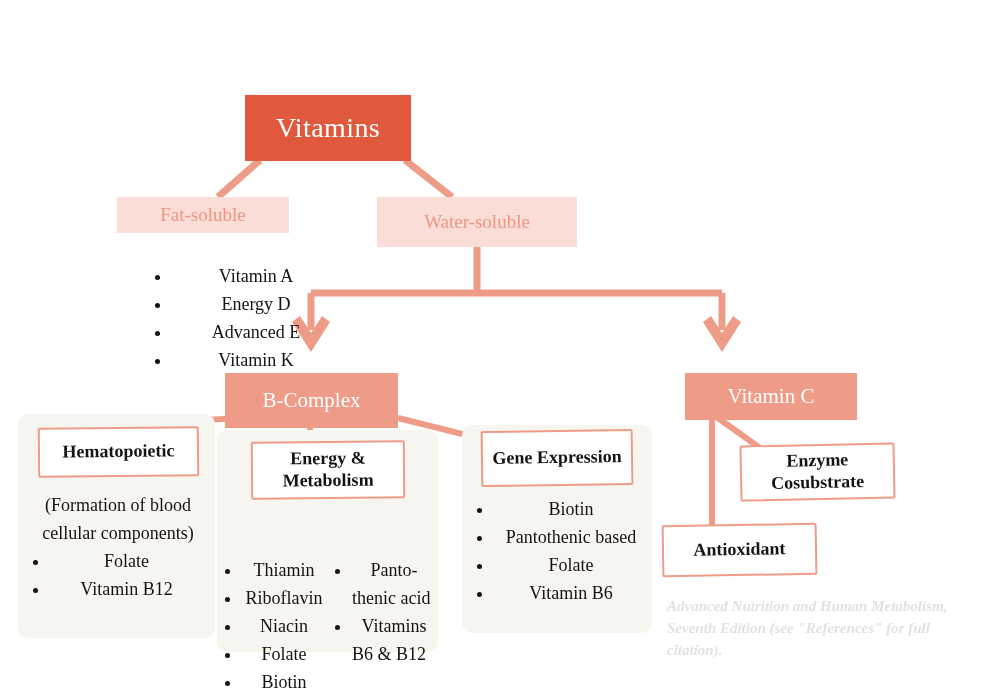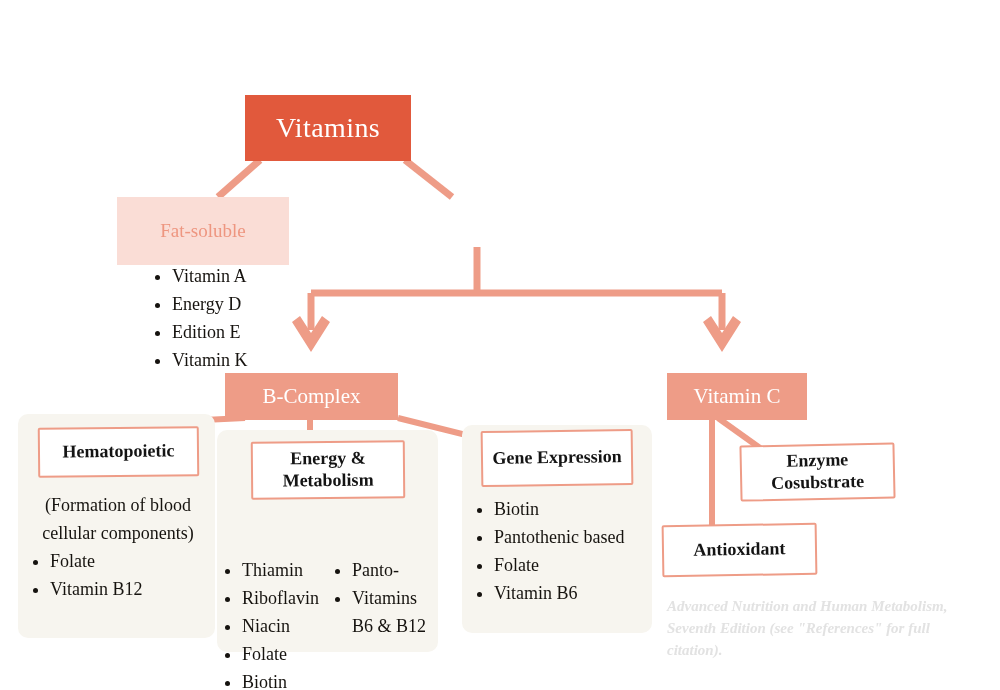--- a/index.html
+++ b/index.html
@@ -63,21 +63,21 @@
   .body-txt{
     color:#16130f;
     font-size:18px;
     line-height:1.55;
   }
   ul.bul{
     margin:0;
     padding:0 0 0 22px;
     list-style:disc;
   }
-  ul.bul li{margin:0;padding:0;}
+  ul.bul li{margin:0;padding:0;text-align:center;}
   .paren{ text-align:center; }
 
   .twocol{display:flex;gap:6px;margin-top:44px;}
   .twocol > div{flex:1;}
   .twocol ul.bul{padding-left:20px;}
   .hang{ padding-left:20px; }
 
   
   .plainlist{color:#16130f;font-size:18px;line-height:1.55;}
 
@@ -125,39 +125,42 @@
     <g stroke="#EE9C87" fill="none" stroke-width="6">
       <path d="M 712 418 L 712 527"></path>
       <path d="M 718 418 L 760 448"></path>
     </g>
   </svg>
 
   <div class="abs node-main" style="left:245px;top:95px;width:166px;height:66px;">
     <span>Vitamins</span>
   </div>
 
-  <div class="abs node-pale" style="left:117px;top:197px;width:172px;height:68px;">
+  <div class="abs node-pale" style="left:117px;top:197px;width:172px;height:36px;">
     <span>Fat-soluble</span>
   </div>
 
+  <div class="abs node-pale" style="left:377px;top:197px;width:200px;height:50px;">
+    <span>Water-soluble</span>
+  </div>
 
   <div class="abs plainlist" style="left:150px;top:263px;width:190px;">
     <ul class="bul">
       <li>Vitamin A</li>
       <li>Energy D</li>
-      <li>Edition E</li>
+      <li>Advanced E</li>
       <li>Vitamin K</li>
     </ul>
   </div>
 
-  <div class="abs node-salmon" style="left:225px;top:373px;width:173px;height:47px;">
+  <div class="abs node-salmon" style="left:225px;top:373px;width:173px;height:55px;">
     <span>B-Complex</span>
   </div>
 
-  <div class="abs node-salmon" style="left:667px;top:373px;width:140px;height:47px;">
+  <div class="abs node-salmon" style="left:685px;top:373px;width:172px;height:47px;">
     <span>Vitamin C</span>
   </div>
 
   <div class="abs card" style="left:18px;top:414px;width:197px;height:224px;"></div>
 
   <div class="abs chip" style="left:38px;top:427px;width:161px;height:50px;transform:rotate(-0.6deg);">
     <span>Hematopoietic</span>
   </div>
 
   <div class="abs body-txt paren" style="left:28px;top:492px;width:180px;">(Formation of blood cellular components)</div>
@@ -184,20 +187,21 @@
         <li>Folate</li>
         <li>Biotin</li>
       </ul>
     </div>
     <div>
       <ul class="bul">
         <li>
           <span>Panto-</span>
         </li>
       </ul>
+      <div class="hang">thenic acid</div>
       <ul class="bul">
         <li>
           <span>Vitamins</span>
         </li>
       </ul>
       <div class="hang">B6 &amp; B12</div>
     </div>
   </div>
 
   <div class="abs card" style="left:462px;top:425px;width:190px;height:208px;"></div>

